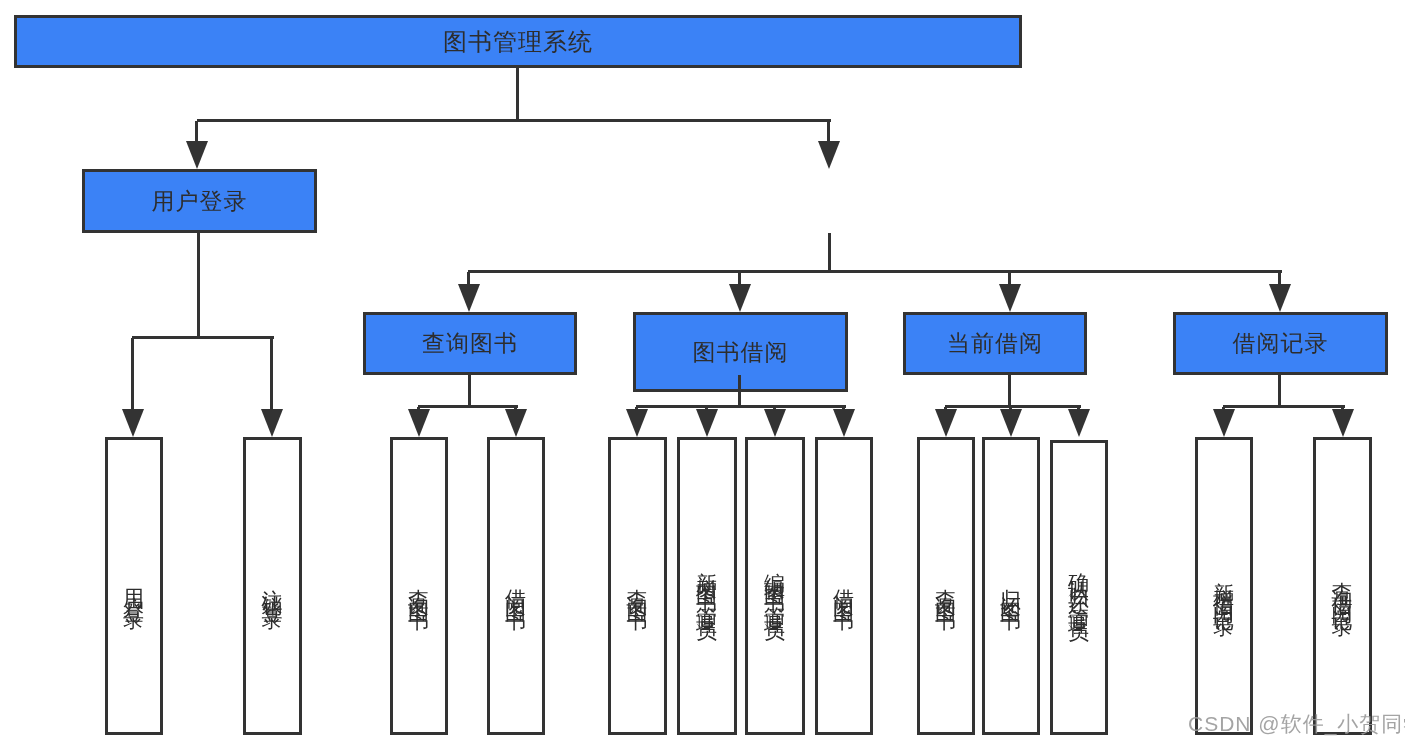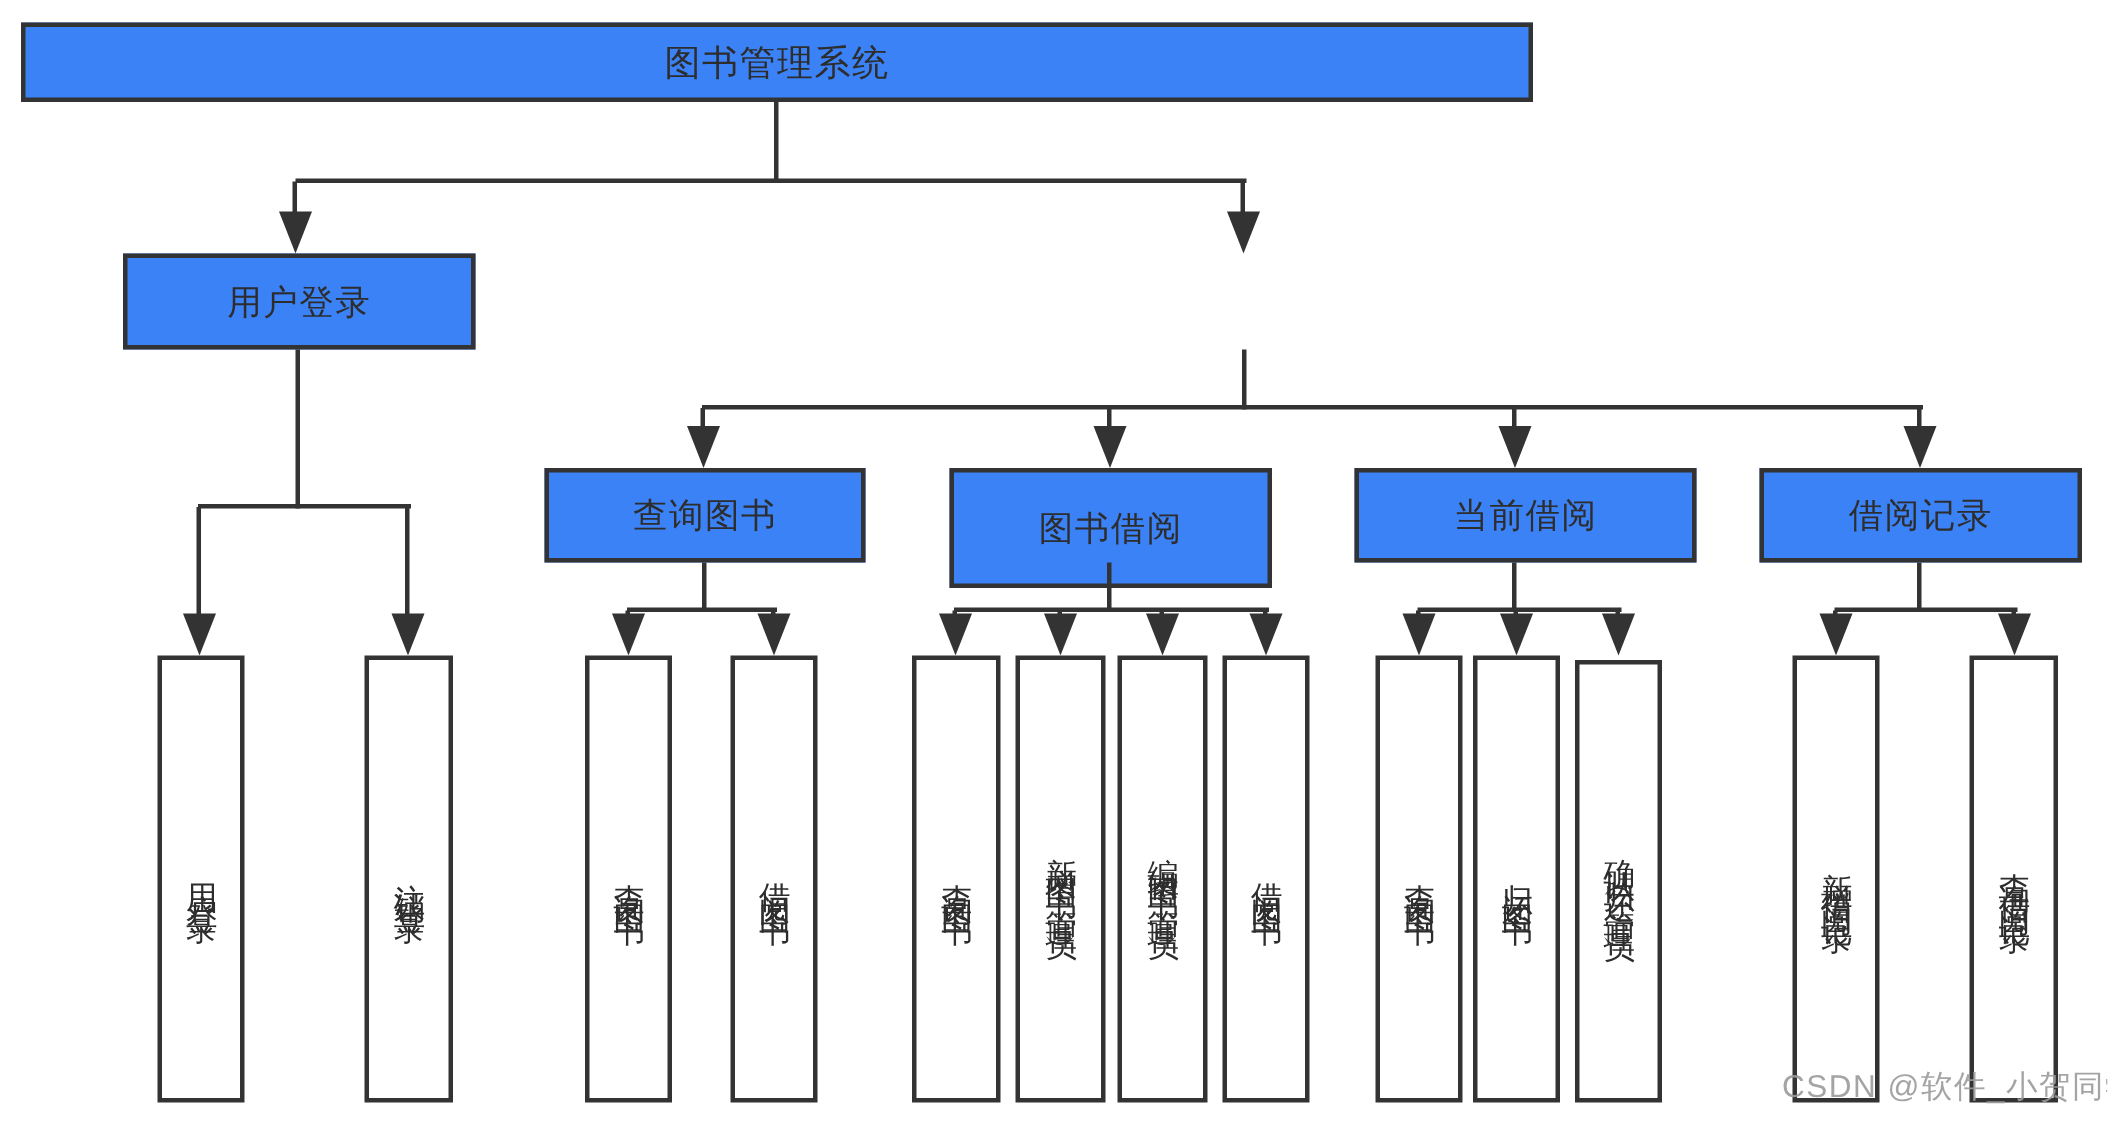--- a/index.html
+++ b/index.html
@@ -93,21 +93,21 @@
       <div class="stem"></div>
       <div class="tri"></div>
     </div>
 
   <div class="box mid" style="left:363px; top:312px; width:214px; height:63px;">
     <span>查询图书</span>
   </div>
   <div class="box mid" style="left:633px; top:312px; width:215px; height:80px;">
     <span>图书借阅</span>
   </div>
-  <div class="box mid" style="left:903px; top:312px; width:228px; height:63px;">
+  <div class="box mid" style="left:903px; top:312px; width:184px; height:63px;">
     <span>当前借阅</span>
   </div>
   <div class="box mid" style="left:1173px; top:312px; width:215px; height:63px;">
     <span>借阅记录</span>
   </div>
 
   <div class="line" style="left:468px; top:375px; width:3px; height:33px;"></div>
   <div class="line" style="left:418px; top:405px; width:100px; height:3px;"></div>
   <div class="drop" style="left:408px; top:407px; height:30px;">
       <div class="stem"></div>

